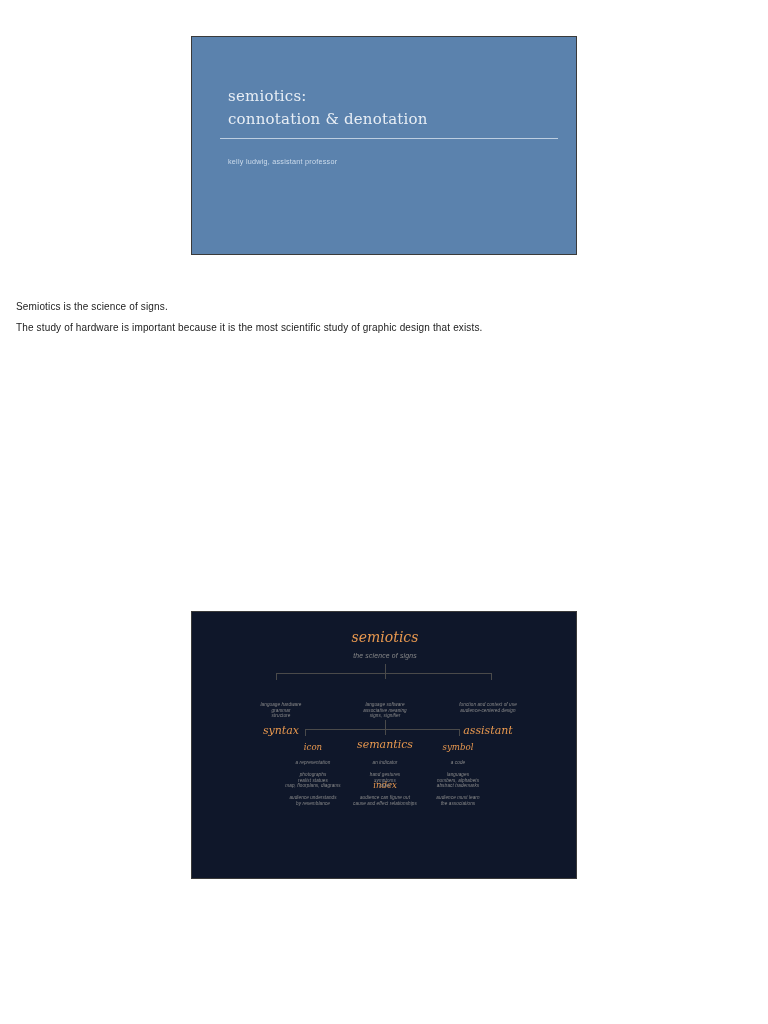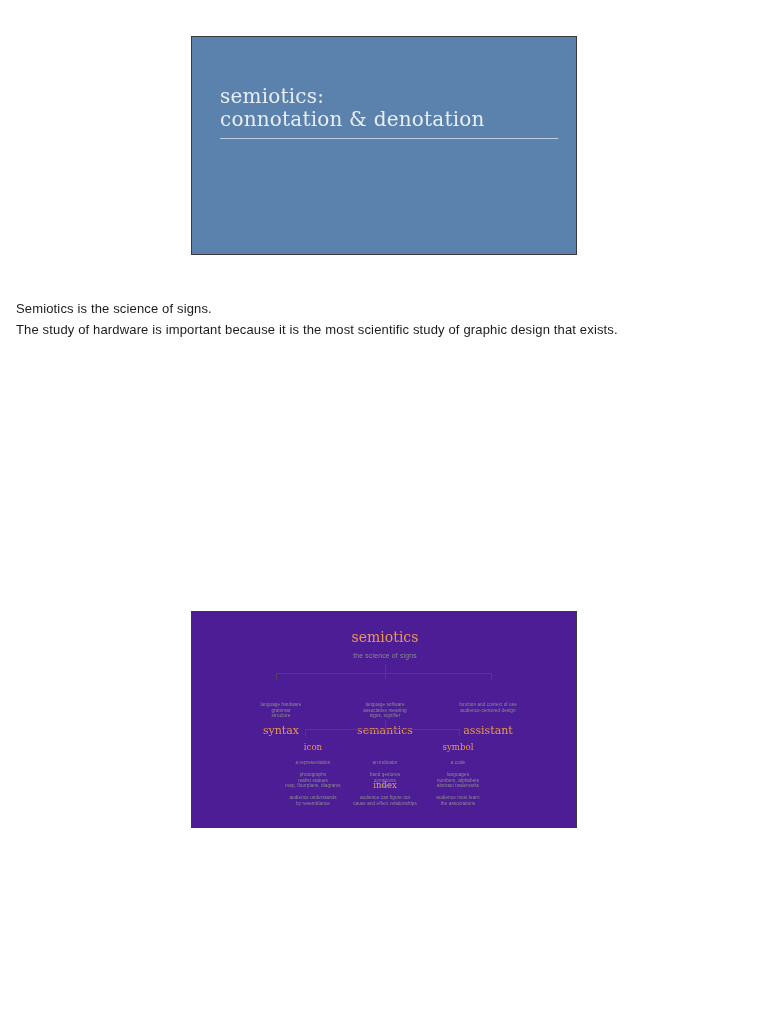--- a/index.html
+++ b/index.html
@@ -41,24 +41,25 @@
   .title-block {
     position: absolute;
     left: 28px;
     top: 48px;
     width: 320px;
   }
   .title-main {
     color: #e8eef5;
     font-family: "DejaVu Serif", "Liberation Serif", serif;
     font-weight: 300;
-    font-size: 20px;
+    font-size: 15px;
     line-height: 23px;
     letter-spacing: 0.2px;
     white-space: pre-line;
+    margin-left: 8px;
   }
   .title-rule {
     margin-top: 7px;
     width: 338px;
     height: 1px;
     background: #cfdcea;
     opacity: .85;
   }
   .title-sub {
     margin-top: 16px;
@@ -68,35 +69,36 @@
     line-height: 13.5px;
     letter-spacing: .25px;
   }
   .title-sub div { white-space: nowrap; }
 
   
   .body-text {
     position: absolute;
     left: 16px;
     color: #1b1b1b;
-    font-size: 13px;
+    font-size: 10px;
     letter-spacing: .15px;
     white-space: nowrap;
   }
   #para-1 { top: 301px; }
   #para-2 { top: 322px; }
   #para-3 { top: 874px; }
 
   
   #slide-chart {
     left: 191px;
     top: 611px;
     width: 386px;
-    height: 217px;
-    background: #4c1d95;
+    height: 268px;
+    background: #0f172a;
+    font-style: italic;
   }
   .chart-area {
     position: absolute;
     inset: 0;
   }
 
   .c-serif {
     font-family: "DejaVu Serif", "Liberation Serif", serif;
   }
   .node-title {
@@ -147,20 +149,21 @@
 <body>
 
 <div class="page">
 
   <div class="slide" id="slide-title">
     <div class="title-block">
       <div class="title-main">semiotics:
 connotation &amp; denotation</div>
       <div class="title-rule"></div>
       <div class="title-sub">
+        <div>kelly ludwig, assistant professor</div>
       </div>
     </div>
   </div>
 
   <div class="body-text" id="para-1">Semiotics is the science of signs.</div>
 
   <div class="body-text" id="para-2">The study of hardware is important because it is the most scientific study of graphic design that exists.</div>
 
   <div class="slide" id="slide-chart">
     <div class="chart-area">
@@ -173,21 +176,21 @@
       <div class="hbar" style="left:84px; top:61px; width:216px;"></div>
       <div class="tick" style="left:84px; top:61px; height:7px;"></div>
       <div class="tick" style="left:192.5px; top:56px; height:11px;"></div>
       <div class="tick" style="left:299px; top:61px; height:7px;"></div>
 
       <div class="node-title lvl2 c-serif" style="left:89px; top:72px;">syntax</div>
       <div class="node-sub" style="left:89px; top:90px;">language hardware
 grammar
 structure</div>
 
-      <div class="node-title lvl2 c-serif" style="left:193px; top:72px;">semantics</div>
+      <div class="node-title lvl2 c-serif" style="left:193px; top:86px;">semantics</div>
       <div class="node-sub" style="left:193px; top:90px;">language software
 associative meaning
 signs, signifier</div>
 
       <div class="node-title lvl2 c-serif" style="left:296px; top:72px;">assistant</div>
       <div class="node-sub" style="left:296px; top:90px;">function and context of use
 audience-centered design</div>
 
       <div class="tick" style="left:192.5px; top:108px; height:10px;"></div>
 

